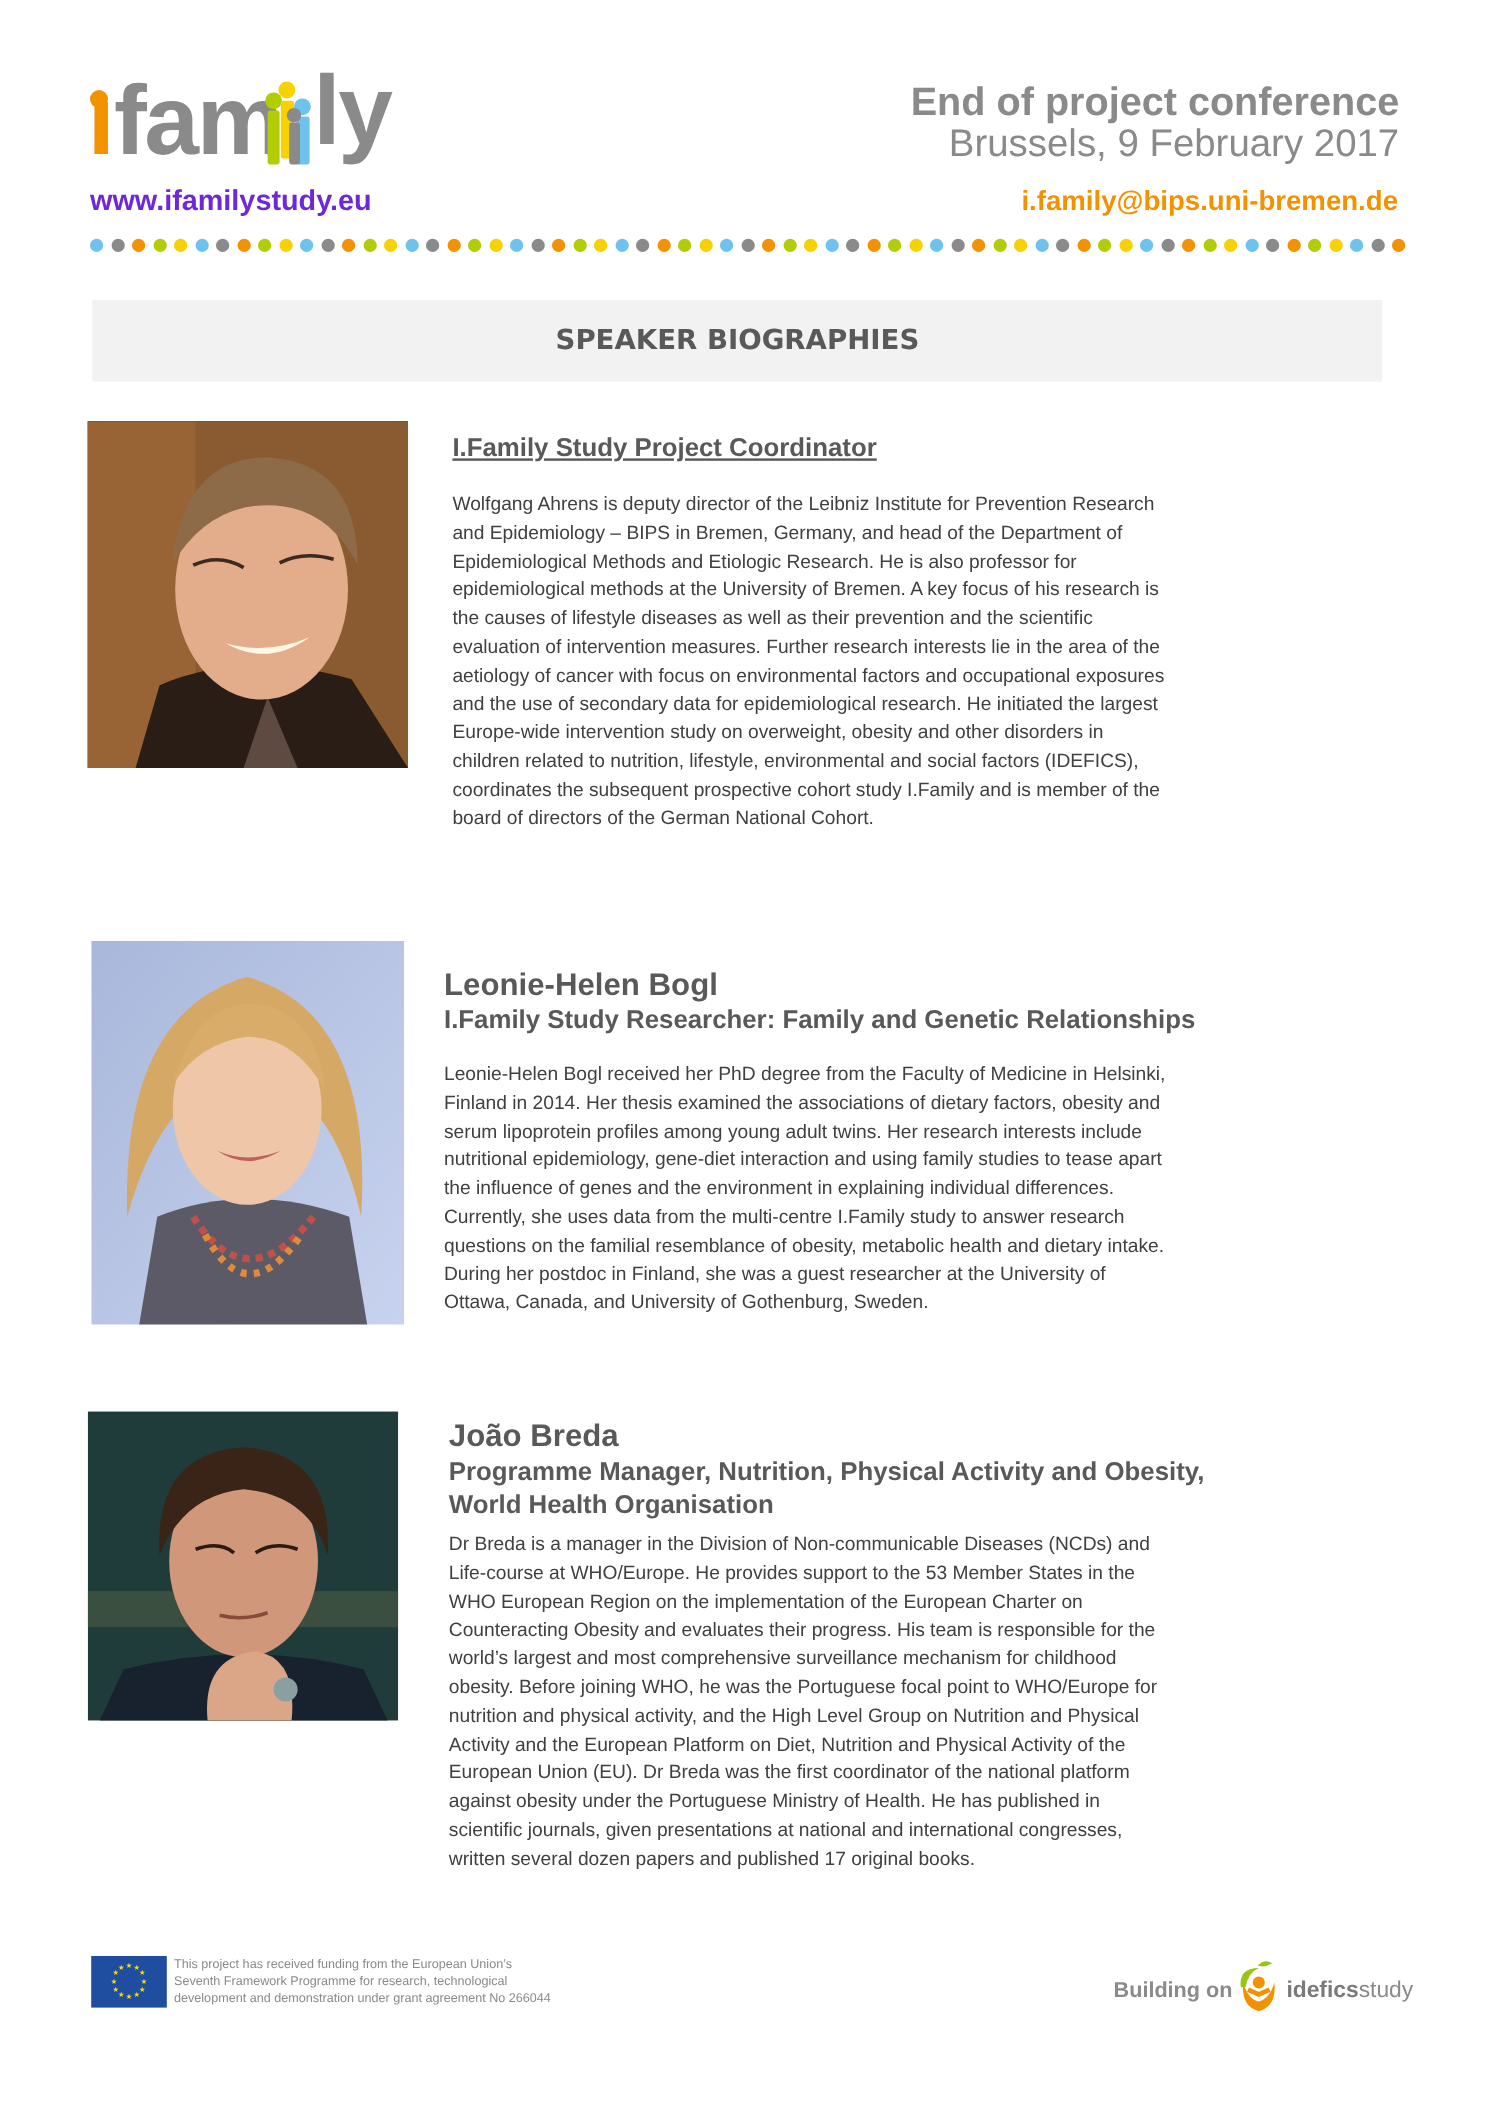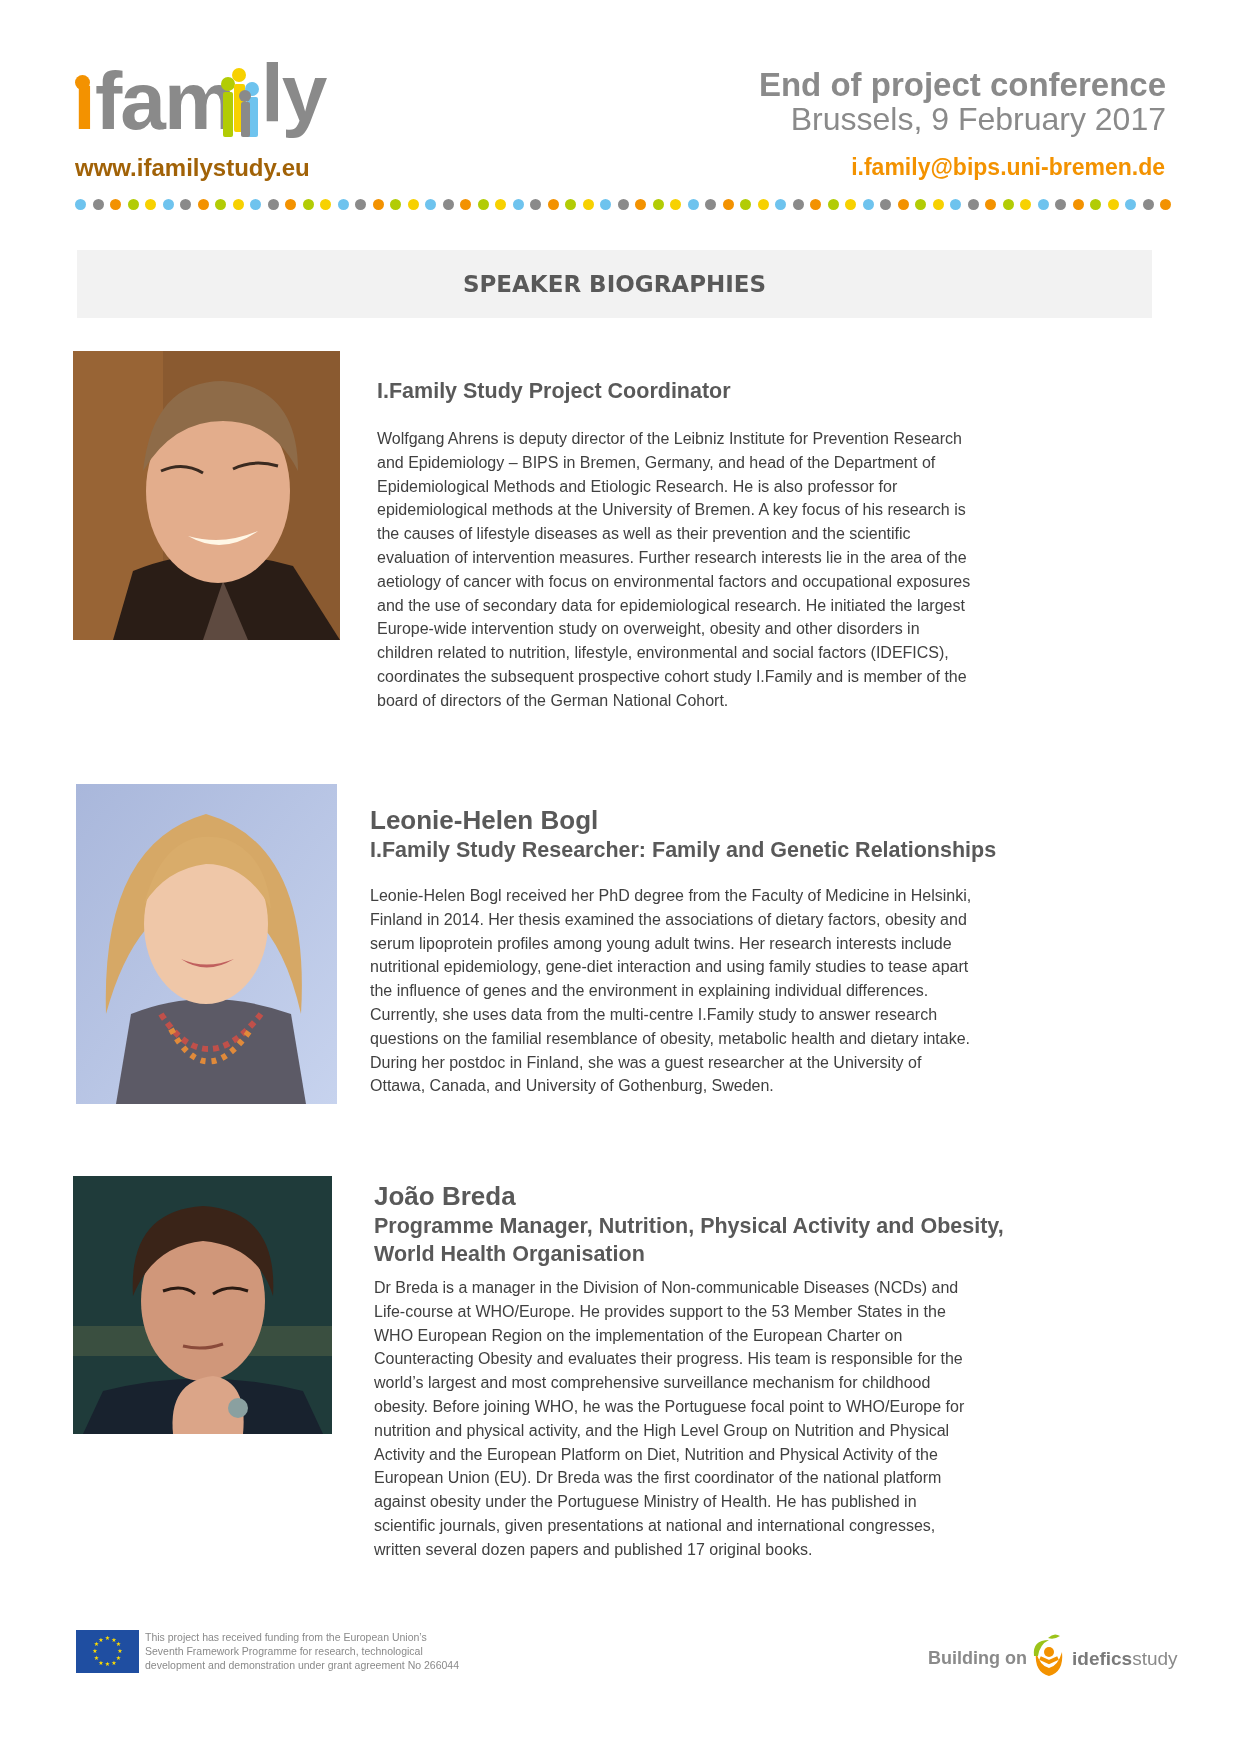--- a/index.html
+++ b/index.html
@@ -4,21 +4,21 @@
 <style>
   html, body { margin:0; padding:0; background:#ffffff; }
   body { width:1240px; height:1754px; position:relative; overflow:hidden; font-family:"Liberation Sans", sans-serif; color:#595959; }
   .abs { position:absolute; }
 
   
   .logo { left:73px; top:52px; width:240px; height:95px; }
   .logo .ch { position:absolute; font-family:"Liberation Sans", sans-serif; font-weight:bold; font-size:82px; line-height:82px; color:#8a8a8a; letter-spacing:-2px; }
   .logo .bar { position:absolute; border-radius:2px; }
   .logo .dot { position:absolute; border-radius:50%; }
-  .site-url { left:75px; top:154px; font-size:24px; font-weight:bold; color:#a16207; letter-spacing:0px; }
+  .site-url { left:75px; top:154px; font-size:24px; font-weight:bold; color:#6d28d9; letter-spacing:0px; }
 
   .conf-title { right:74px; top:66px; font-size:33px; font-weight:bold; color:#8a8a8a; text-align:right; white-space:nowrap; }
   .conf-sub { right:74px; top:101px; font-size:32px; color:#8a8a8a; text-align:left; white-space:nowrap; }
   .conf-email { right:75px; top:154px; font-size:23px; font-weight:bold; color:#f39200; text-align:left; white-space:nowrap; }
 
   .dots { left:75px; top:199px; width:1100px; height:12px; }
   .dots span { position:absolute; top:0; width:11px; height:11px; border-radius:50%; }
 
   .section-bar { left:77px; top:250px; width:1075px; height:68px; background:#f2f2f2; display:flex; align-items:center; justify-content:center; }
   .section-bar span { font-family:"DejaVu Sans", sans-serif; font-weight:bold; font-size:23px; color:#595959; letter-spacing:0px; }
@@ -134,21 +134,21 @@
     <rect x="0" y="0" width="90" height="289" fill="#a26a38" opacity="0.6"></rect>
     <path d="M40 289 L60 220 Q130 190 220 215 L267 289 Z" fill="#2a1d16"></path>
     <path d="M150 230 L175 289 L130 289 Z" fill="#5e4a40"></path>
     <ellipse cx="145" cy="140" rx="72" ry="92" fill="#e3ad8c"></ellipse>
     <path d="M70 120 Q80 30 150 30 Q225 35 225 120 Q200 70 150 70 Q100 70 70 120 Z" fill="#8e6b48"></path>
     <path d="M88 120 Q110 110 130 122 M160 118 Q180 108 205 115" stroke="#3a2a20" stroke-width="3" fill="none"></path>
     <path d="M115 185 Q150 205 185 180 Q150 195 115 185 Z" fill="#fff7e6"></path>
   </svg>
 </div>
 <div class="abs" style="left:377px;top:359px;width:780px;">
-  <div class="speaker-role" style="margin-top:18px;">
+  <div class="speaker-role" style="margin-top:0;text-decoration:underline;">
     <div>I.Family Study Project Coordinator</div>
   </div>
   <div class="speaker-bio" style="margin-top:22px;">
     <div>Wolfgang Ahrens is deputy director of the Leibniz Institute for Prevention Research</div>
     <div>and Epidemiology – BIPS in Bremen, Germany, and head of the Department of</div>
     <div>Epidemiological Methods and Etiologic Research. He is also professor for</div>
     <div>epidemiological methods at the University of Bremen. A key focus of his research is</div>
     <div>the causes of lifestyle diseases as well as their prevention and the scientific</div>
     <div>evaluation of intervention measures. Further research interests lie in the area of the</div>
     <div>aetiology of cancer with focus on environmental factors and occupational exposures</div>

